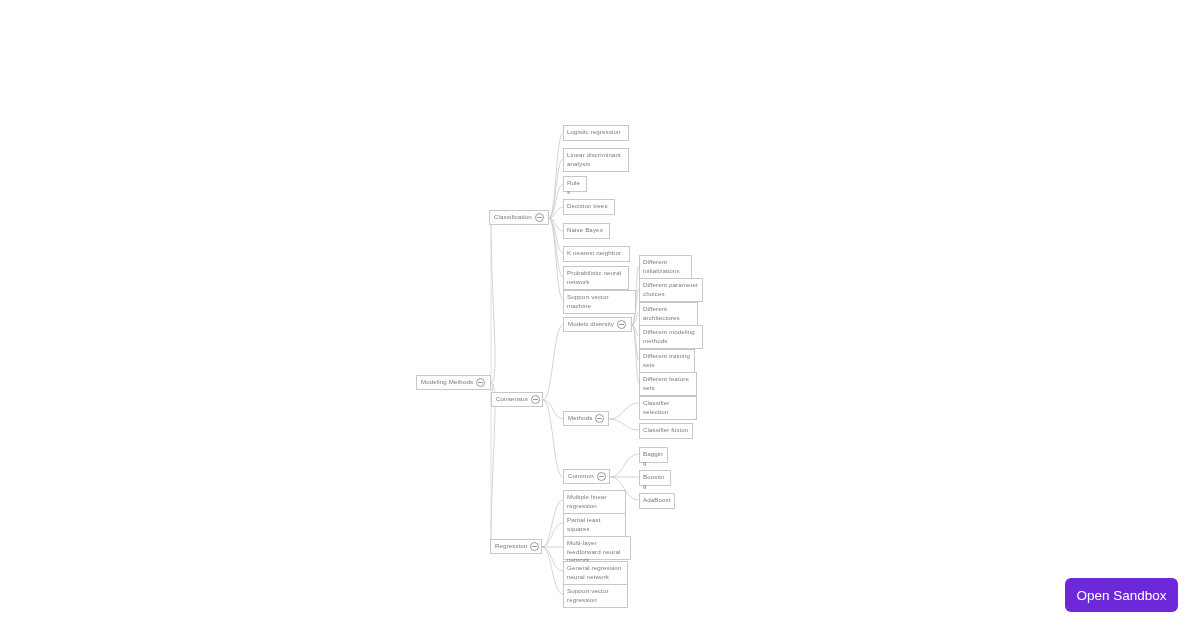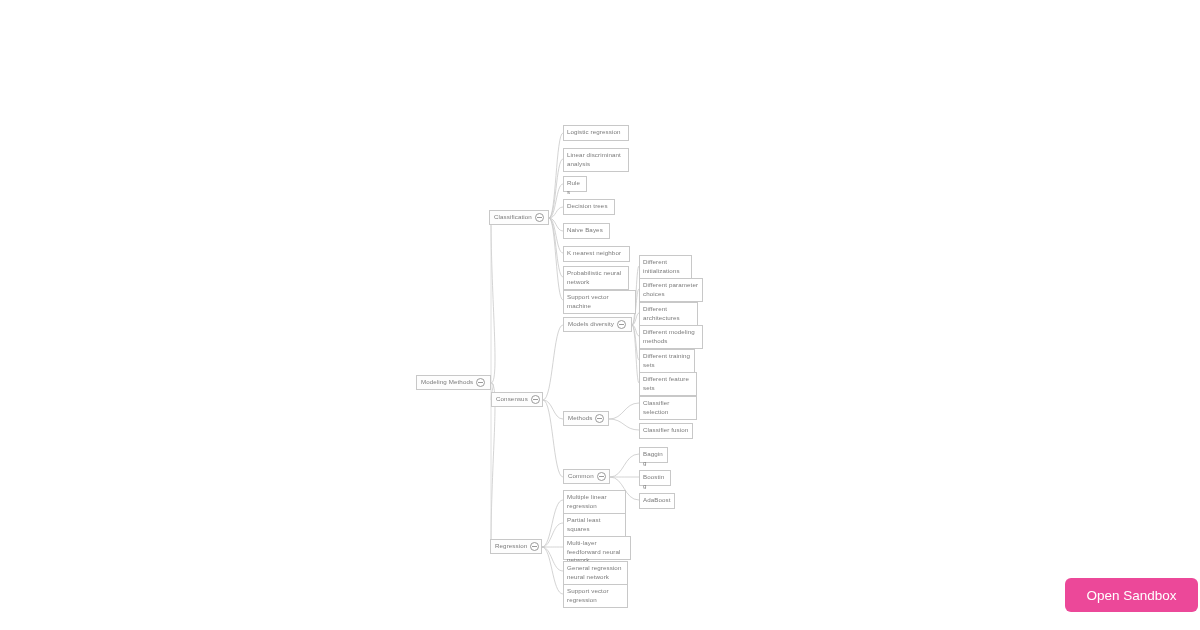--- a/index.html
+++ b/index.html
@@ -43,22 +43,22 @@
     background:#ffffff;
   }
   .collapse::after{
     content:"";position:absolute;
     left:1px;right:1px;top:2.5px;
     height:1px;background:#9a9a9a;
   }
   .sandbox-btn{
     position:absolute;
     left:1065px;top:578px;
-    width:133px;height:34px;
-    background:#ec4899;
+    width:113px;height:34px;
+    background:#6d28d9;
     color:#ffffff;
     border:none;border-radius:6px;
     font-family:"Liberation Sans","DejaVu Sans",sans-serif;
     font-size:13.5px;
     display:flex;align-items:center;justify-content:center;
     cursor:pointer;
   }
 </style>
 </head>
 <body>

